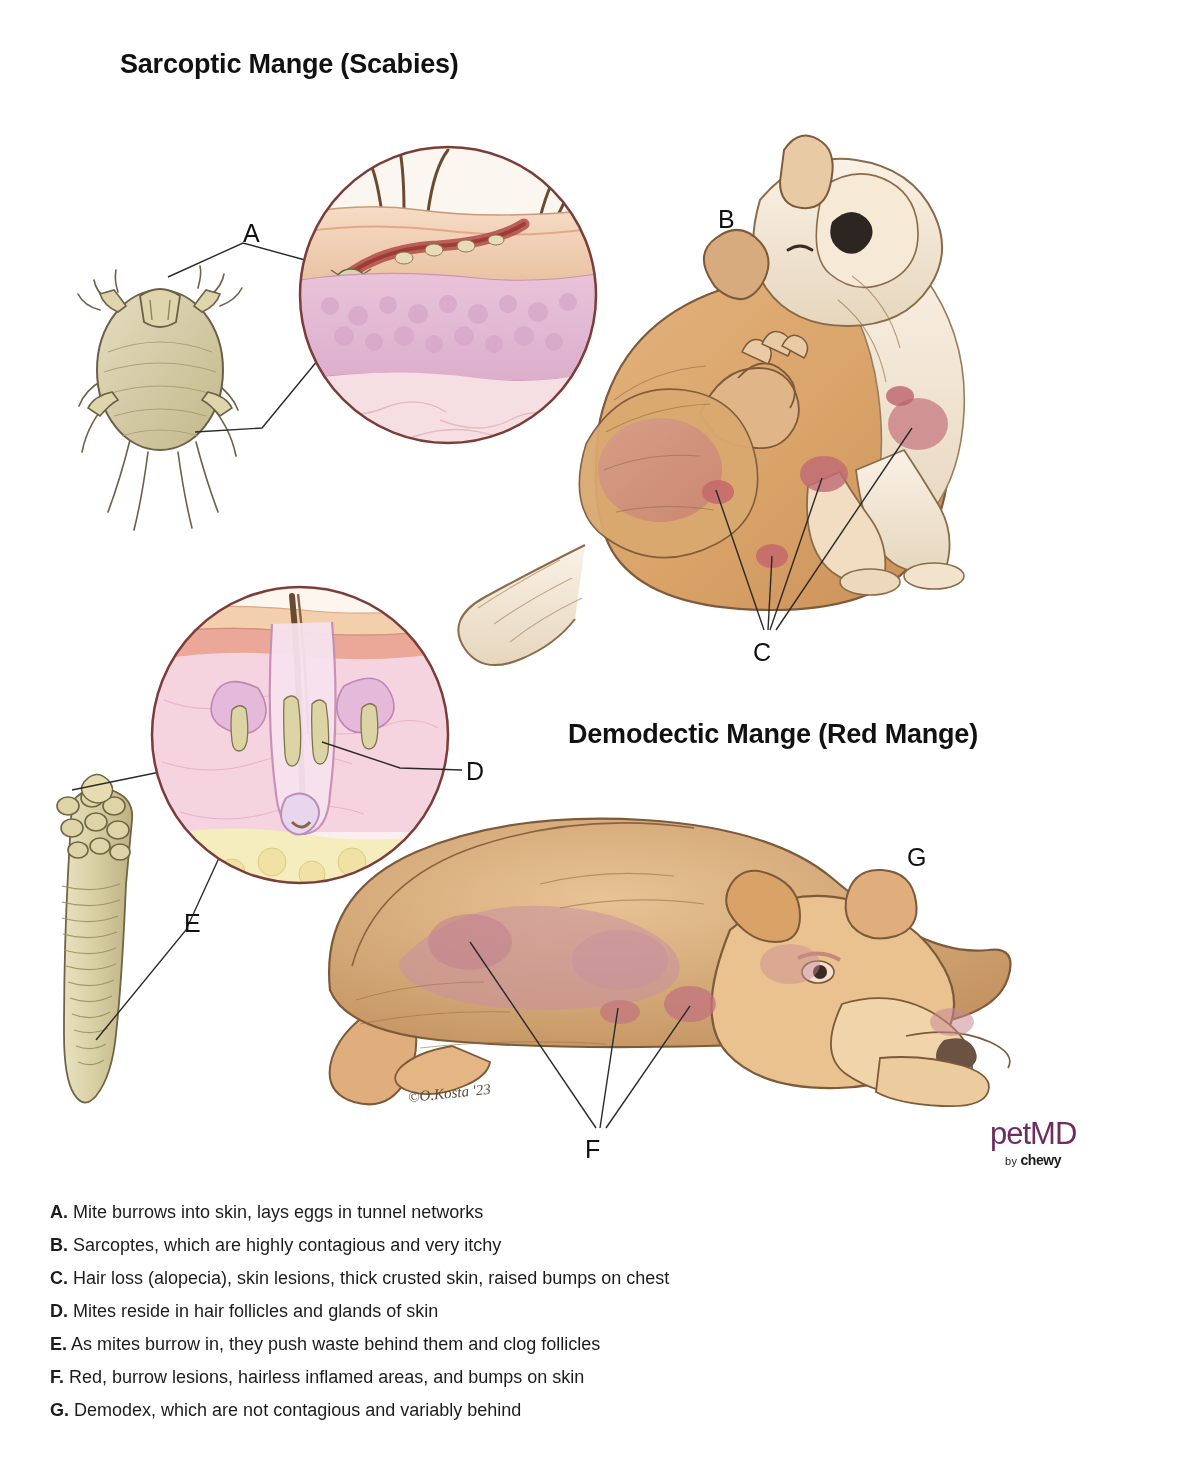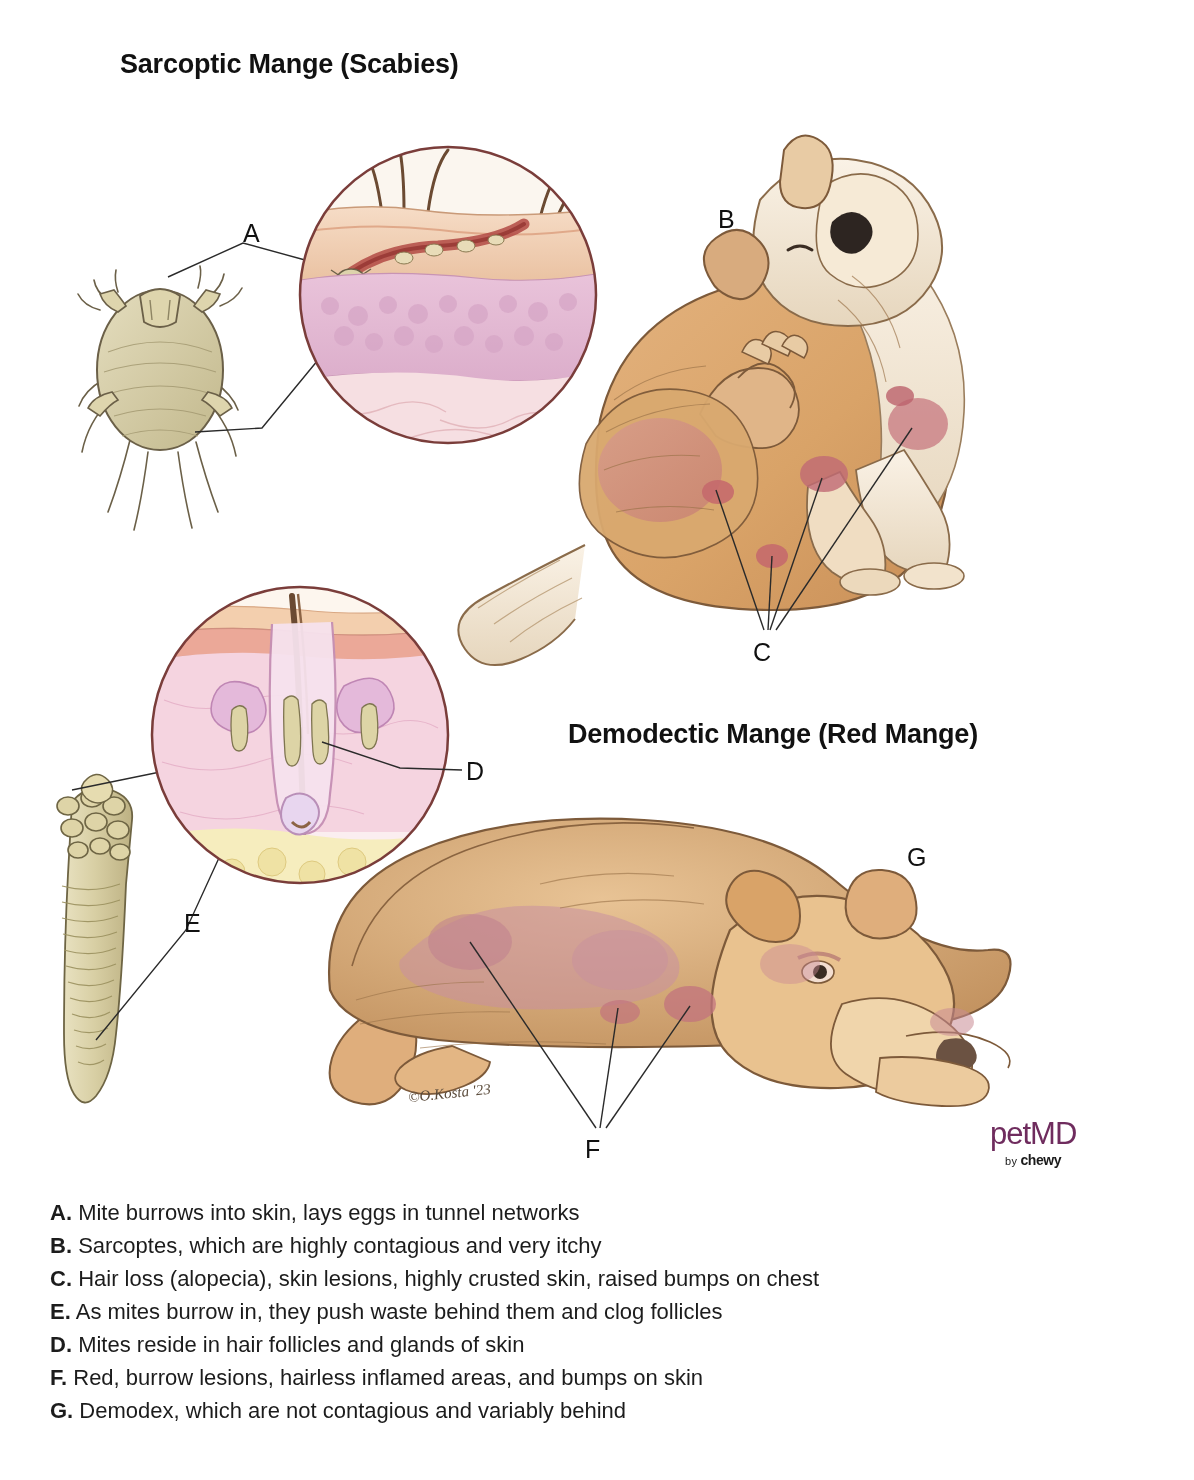--- a/index.html
+++ b/index.html
@@ -48,21 +48,21 @@
   #callout-g { left: 907px; top: 843px; }
 
   
   .legend {
     position: absolute;
     left: 50px;
     top: 1196px;
     width: 1100px;
   }
   .legend-row {
-    font-size: 22px;
+    font-size: 18px;
     line-height: 33px;
     color: #1c1c1c;
     white-space: nowrap;
   }
   .legend-key {
     font-weight: bold;
   }
 
   
   .logo {
@@ -505,31 +505,31 @@
     <div class="legend-row">
       <span class="legend-key">A.</span>
       <span>Mite burrows into skin, lays eggs in tunnel networks</span>
     </div>
     <div class="legend-row">
       <span class="legend-key">B.</span>
       <span>Sarcoptes, which are highly contagious and very itchy</span>
     </div>
     <div class="legend-row">
       <span class="legend-key">C.</span>
-      <span>Hair loss (alopecia), skin lesions, highly crusted skin, raised bumps on chest</span>
+      <span>Hair loss (alopecia), skin lesions, thick crusted skin, raised bumps on chest</span>
+    </div>
+    <div class="legend-row">
+      <span class="legend-key">D.</span>
+      <span>Mites reside in hair follicles and glands of skin</span>
     </div>
     <div class="legend-row">
       <span class="legend-key">E.</span>
       <span>As mites burrow in, they push waste behind them and clog follicles</span>
     </div>
     <div class="legend-row">
-      <span class="legend-key">D.</span>
-      <span>Mites reside in hair follicles and glands of skin</span>
-    </div>
-    <div class="legend-row">
       <span class="legend-key">F.</span>
       <span>Red, burrow lesions, hairless inflamed areas, and bumps on skin</span>
     </div>
     <div class="legend-row">
       <span class="legend-key">G.</span>
       <span>Demodex, which are not contagious and variably behind</span>
     </div>
   </div>
 
 </div>

